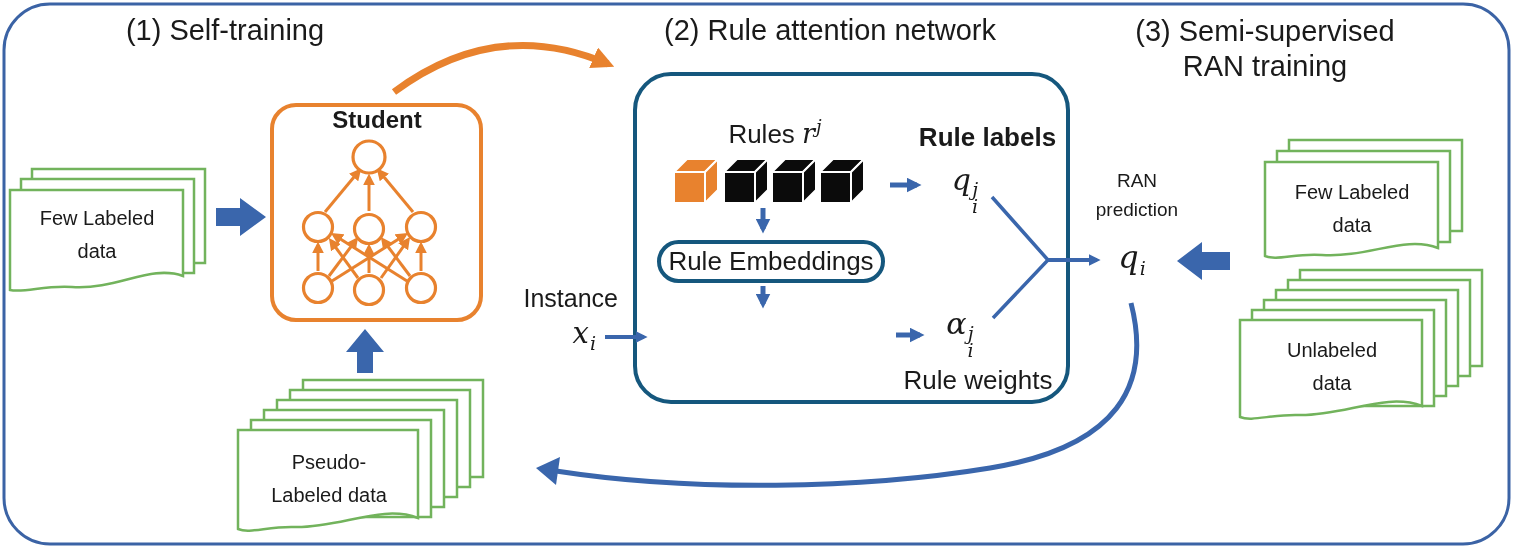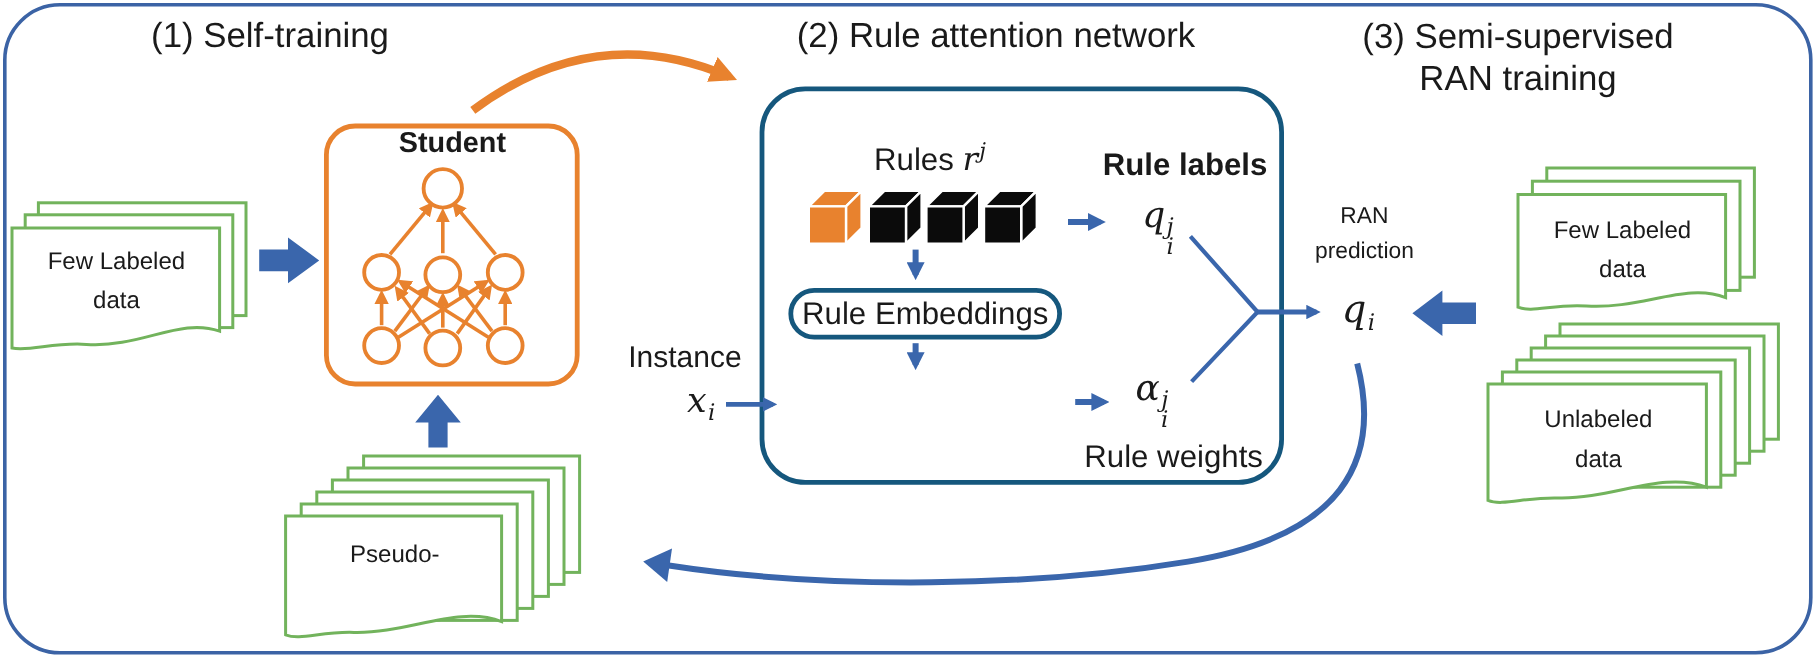--- a/index.html
+++ b/index.html
@@ -165,20 +165,21 @@
     <span class="line">(3) Semi-supervised</span>
     <span class="line">RAN training</span>
   </div>
 
   <div class="txt stack-label" style="left:12px;top:202px;width:170px;">
     <span class="line">Few Labeled</span>
     <span class="line">data</span>
   </div>
   <div class="txt stack-label" style="left:242px;top:446px;width:174px;">
     <span class="line">Pseudo-</span>
+    <span class="line">Labeled data</span>
   </div>
   <div class="txt stack-label" style="left:1268px;top:176px;width:168px;">
     <span class="line">Few Labeled</span>
     <span class="line">data</span>
   </div>
   <div class="txt stack-label" style="left:1250px;top:334px;width:164px;">
     <span class="line">Unlabeled</span>
     <span class="line">data</span>
   </div>
 

